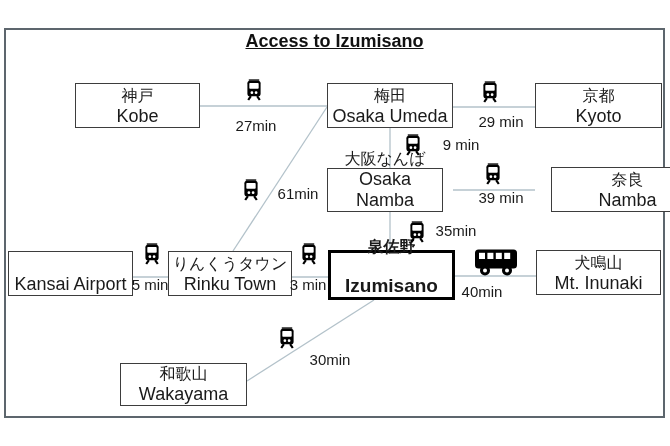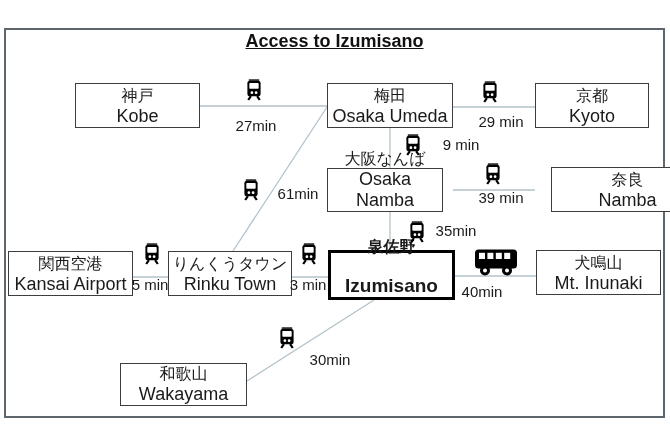--- a/index.html
+++ b/index.html
@@ -82,34 +82,33 @@
   </svg>
 
   <div class="box" style="left:75px;top:83px;width:125px;height:45px">
     <div class="jp">神戸</div>
     <div class="en">Kobe</div>
   </div>
   <div class="box" style="left:327px;top:83px;width:126px;height:45px">
     <div class="jp">梅田</div>
     <div class="en">Osaka Umeda</div>
   </div>
-  <div class="box" style="left:535px;top:83px;width:114px;height:45px">
+  <div class="box" style="left:535px;top:83px;width:127px;height:45px">
     <div class="jp">京都</div>
     <div class="en">Kyoto</div>
   </div>
   <div class="box" style="left:327px;top:168px;width:116px;height:44px">
     <div class="jp">大阪なんば</div>
     <div class="en">Osaka Namba</div>
   </div>
   <div class="box" style="left:551px;top:167px;width:153px;height:45px">
     <div class="jp">奈良</div>
     <div class="en">Namba</div>
   </div>
   <div class="box" style="left:8px;top:251px;width:125px;height:45px">
-    <div class="jp">関西空港</div>
     <div class="en">Kansai Airport</div>
   </div>
   <div class="box" style="left:168px;top:251px;width:124px;height:45px">
     <div class="jp">りんくうタウン</div>
     <div class="en">Rinku Town</div>
   </div>
   <div class="box highlight" style="left:328px;top:250px;width:127px;height:50px">
     <div class="jp">泉佐野</div>
     <div class="en">Izumisano</div>
   </div>

